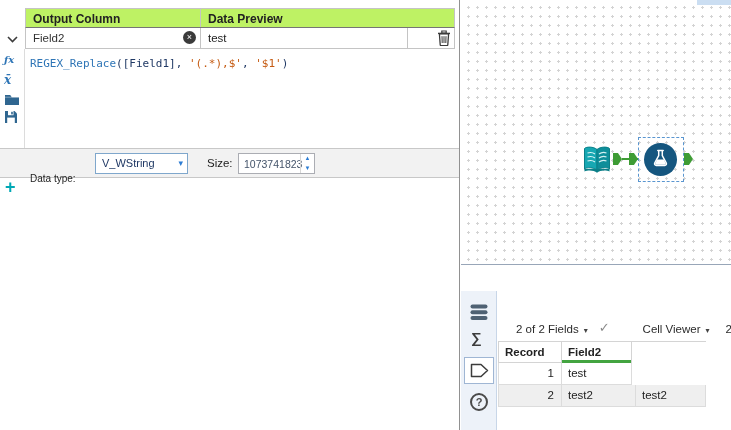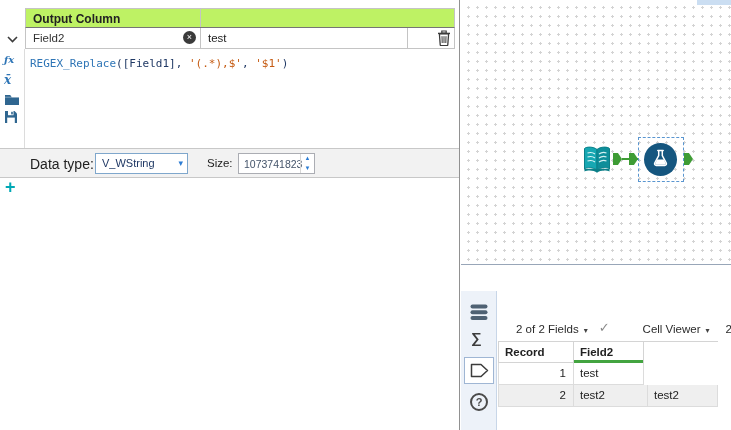--- a/index.html
+++ b/index.html
@@ -23,21 +23,21 @@
            font-family:"DejaVu Sans Mono",monospace;font-size:11px;white-space:pre;background:#fff;cursor:text}
   .tok-function{color:#2E75B6}
   .tok-plain{color:#1F3864}
   .tok-string{color:#C55A11}
   .fp-gicon{position:absolute;left:4px;cursor:pointer}
   .fp-gicon-fx{top:54px;font-family:"DejaVu Serif",serif;font-style:italic;font-weight:bold;font-size:10px;color:#2E75B6}
   .fp-gicon-xbar{top:73px;font-family:"DejaVu Serif",serif;font-style:italic;font-weight:bold;font-size:12px;color:#2E75B6}
   .fp-gicon-folder{top:93px}
   .fp-gicon-disk{top:110px}
   .fp-type-row{position:absolute;left:0;top:148px;width:459px;height:30px;background:#F2F2F2;border-top:1px solid #C8C8C8;border-bottom:1px solid #C8C8C8}
-  .fp-type-label{position:absolute;left:30px;top:7px;font-size:14px;color:#222}
+  .fp-type-label{position:absolute;left:30px;top:24px;font-size:10px;color:#222}
   .fp-select{position:absolute;left:95px;top:4px;width:93px;height:21px;background:#fff;border:1px solid #7FA7CC;font-size:11px;color:#1F3864;padding:3px 14px 0 6px;cursor:pointer}
   .fp-select .caret{position:absolute;right:4px;top:4px;color:#2B7CD3;font-size:9px}
   .fp-size-label{position:absolute;left:207px;top:8px;font-size:11.5px;color:#222}
   .fp-spinbox{position:absolute;left:238px;top:4px;width:77px;height:21px;background:#fff;border:1px solid #ABADB3;font-size:10.5px;color:#44546A;padding:4px 16px 0 5px}
   .fp-spin{position:absolute;right:0;top:0;width:14px;height:19px;border-left:1px solid #d7d7d7;display:flex;flex-direction:column;cursor:pointer}
   .fp-spin span{flex:1;font-size:6px;line-height:9px;text-align:center;color:#2B7CD3}
   .fp-add{position:absolute;left:5px;top:178px;font-size:18px;font-weight:bold;color:#00A8B5;line-height:18px;cursor:pointer}
 
   .panel-divider{position:absolute;left:459px;top:0;width:1px;height:430px;background:#919191}
 
@@ -73,39 +73,40 @@
   .res-table{position:absolute;left:37px;top:50px;font-size:11.5px}
   .res-thead{display:flex;height:22px;font-weight:bold;border-top:1px solid #D4D4D4}
   .res-th{position:relative;border-right:1px solid #D4D4D4;border-bottom:1px solid #D4D4D4;padding:4px 0 0 6px;background:#fff}
   .res-th:first-child{border-left:1px solid #D4D4D4}
   .res-th .quality{position:absolute;left:0;bottom:-1px;width:100%;height:3px;background:#43A440}
   .res-tr{display:flex;height:22px}
   .res-td{border-right:1px solid #DCDCDC;border-bottom:1px solid #DCDCDC;padding:4px 0 0 6px;background:#fff}
   .res-td:first-child{border-left:1px solid #DCDCDC}
   .res-tr.alt .res-td{background:#EFEFEF}
   .res-td.num{text-align:right;padding-right:7px;padding-left:0}
-  .col-record{width:76px}
+  .col-record{width:64px}
   .col-f1{width:74px}
   .col-f2{width:70px}
 </style>
 </head>
 <body>
 
 <div id="screen">
 
   <section class="formula-panel">
 
     <div class="fp-chevron">
       <svg width="11" height="7" viewBox="0 0 11 7">
           <polyline points="1,1 5.5,5.5 10,1" fill="none" stroke="#3c3c3c" stroke-width="1.6"></polyline>
         </svg>
     </div>
 
     <div class="fp-grid-head">
       <div class="fp-head-col1">Output Column</div>
+      <div class="fp-head-col2">Data Preview</div>
     </div>
 
     <div class="fp-field-row">
       <div class="fp-name-cell">
         <span>Field2</span>
         <span class="fp-clear">×</span>
       </div>
       <div class="fp-preview-cell">test</div>
       <div class="fp-trash">
         <svg width="14" height="16" viewBox="0 0 14 16">

